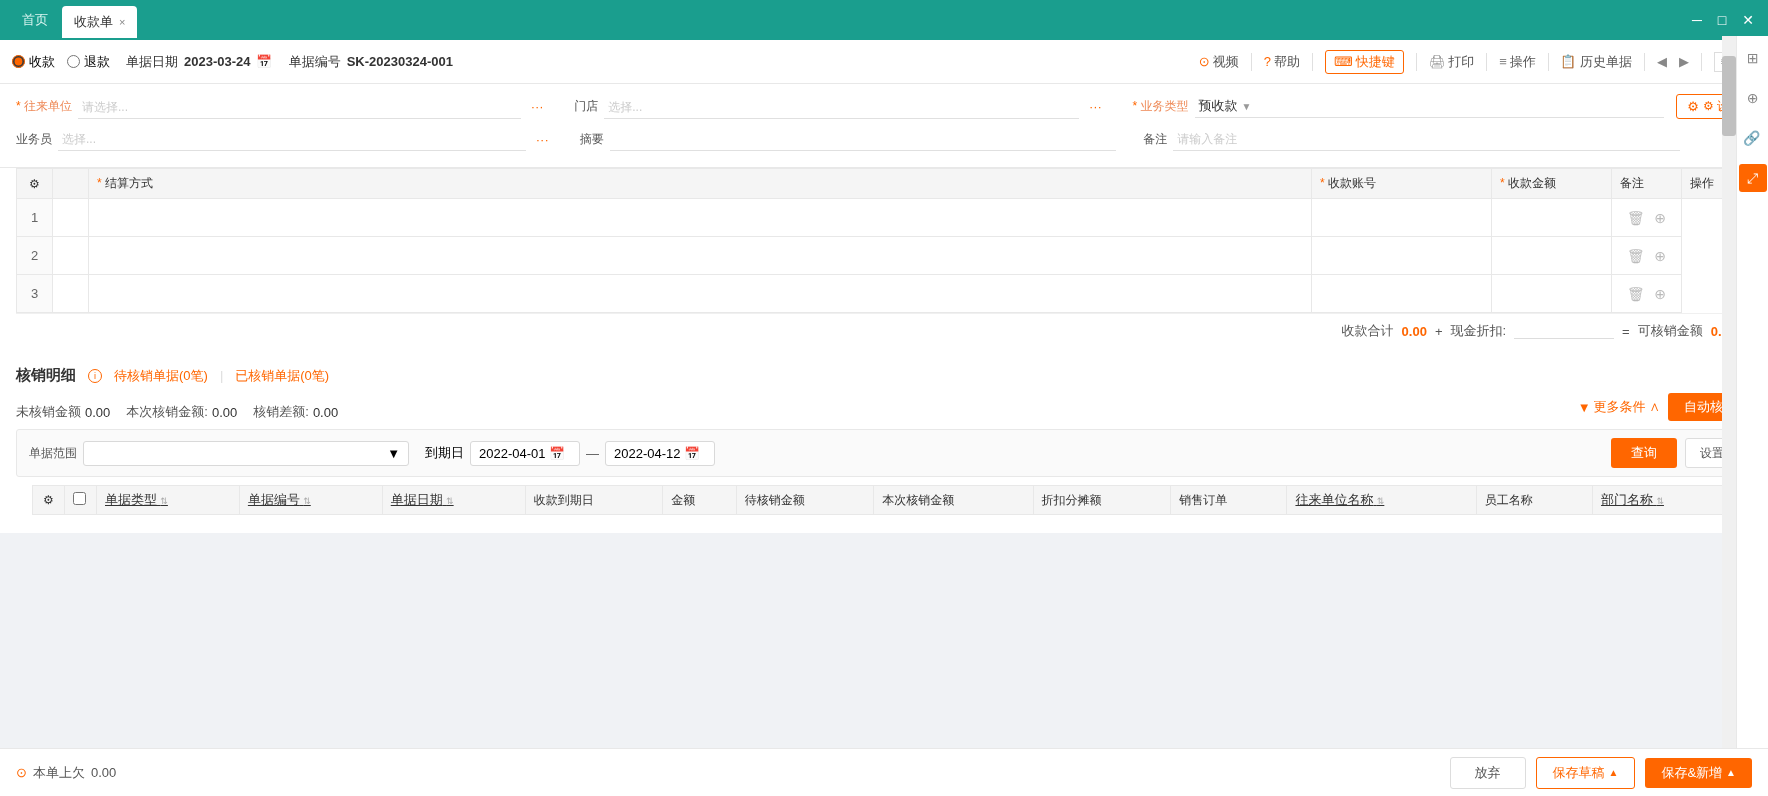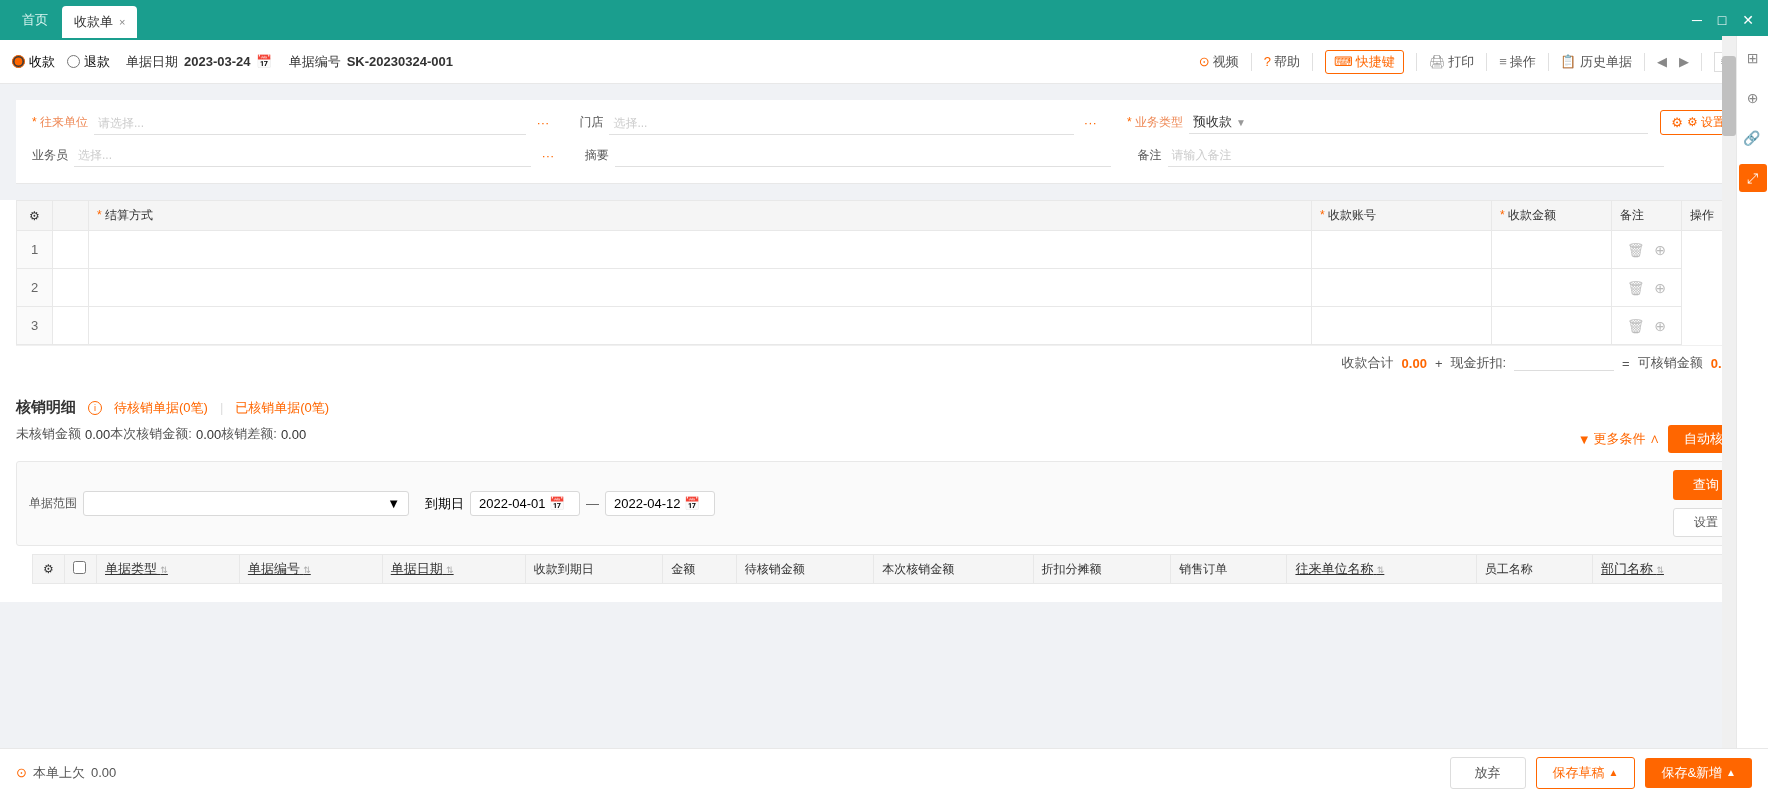--- a/index.html
+++ b/index.html
@@ -36,21 +36,21 @@
       display: flex; align-items: center; gap: 3px; color: #555; cursor: pointer; font-size: 12px;
     }
     .toolbar-right .action-btn.highlight { color: #f60; border: 1px solid #f60; padding: 2px 8px; border-radius: 3px; }
     .divider-v { width: 1px; height: 18px; background: #e0e0e0; }
     .layout-icons { display: flex; gap: 2px; }
     .layout-icon { width: 20px; height: 20px; border: 1px solid #ddd; cursor: pointer; display: flex; align-items: center; justify-content: center; font-size: 10px; color: #888; }
     .layout-icon.active { background: #f60; color: #fff; border-color: #f60; }
 
     
     .main-form {
-      background: #fff; margin: 16px; padding: 10px 16px 8px;
+      background: #fff; margin: 0; padding: 10px 16px 8px;
       border-bottom: 1px solid #e8e8e8;
     }
     .form-row { display: flex; align-items: center; gap: 0; margin-bottom: 8px; }
     .form-field {
       display: flex; align-items: center; gap: 6px; flex: 1;
     }
     .form-field .label { color: #e85; white-space: nowrap; font-size: 12px; }
     .form-field .label.required::before { content: '* '; color: #f60; }
     .form-field .label.plain { color: #555; }
     .form-field .input-wrap {
@@ -94,21 +94,21 @@
     .table-footer .plus { color: #555; }
     .table-footer input {
       border: none; border-bottom: 1px solid #ddd; width: 100px; outline: none; text-align: right; font-size: 13px;
     }
 
     
     .reconcile-section { background: #fff; padding: 10px 16px; }
     .reconcile-header { display: flex; align-items: center; gap: 12px; margin-bottom: 8px; }
     .reconcile-title { font-size: 15px; font-weight: 600; color: #333; }
     .reconcile-tab { color: #f60; cursor: pointer; font-size: 13px; }
-    .reconcile-stats { display: flex; align-items: flex-start; margin-bottom: 8px; }
+    .reconcile-stats { display: flex; align-items: flex-end; gap: 16px; margin-bottom: 8px; }
     .stat-item { display: flex; align-items: center; gap: 4px; font-size: 12px; }
     .stat-label { color: #555; }
     .stat-val { color: #333; }
     .stat-right { margin-left: auto; display: flex; align-items: center; gap: 8px; }
     .filter-btn { color: #f60; font-size: 12px; cursor: pointer; display: flex; align-items: center; gap: 3px; }
     .auto-btn {
       background: #f60; color: #fff; border: none; padding: 5px 16px; border-radius: 3px;
       cursor: pointer; font-size: 13px;
     }
 
@@ -431,21 +431,21 @@
       <div class="date-input">
         <span>2022-04-01</span>
         <span style="color:#888;">📅</span>
       </div>
       <span style="color:#555;">—</span>
       <div class="date-input">
         <span>2022-04-12</span>
         <span style="color:#888;">📅</span>
       </div>
     </div>
-    <div style="margin-left:auto;display:flex;gap:8px;flex-direction:column;">
+    <div style="margin-left:auto;display:flex;gap:8px;">
       <button class="query-btn">查询</button>
       <button class="settings-btn2">设置</button>
     </div>
   </div>
 
   <div class="bottom-table-wrap">
     <table class="bottom-table">
       <thead>
         <tr>
           <th style="width:32px;text-align:center;">⚙</th>

